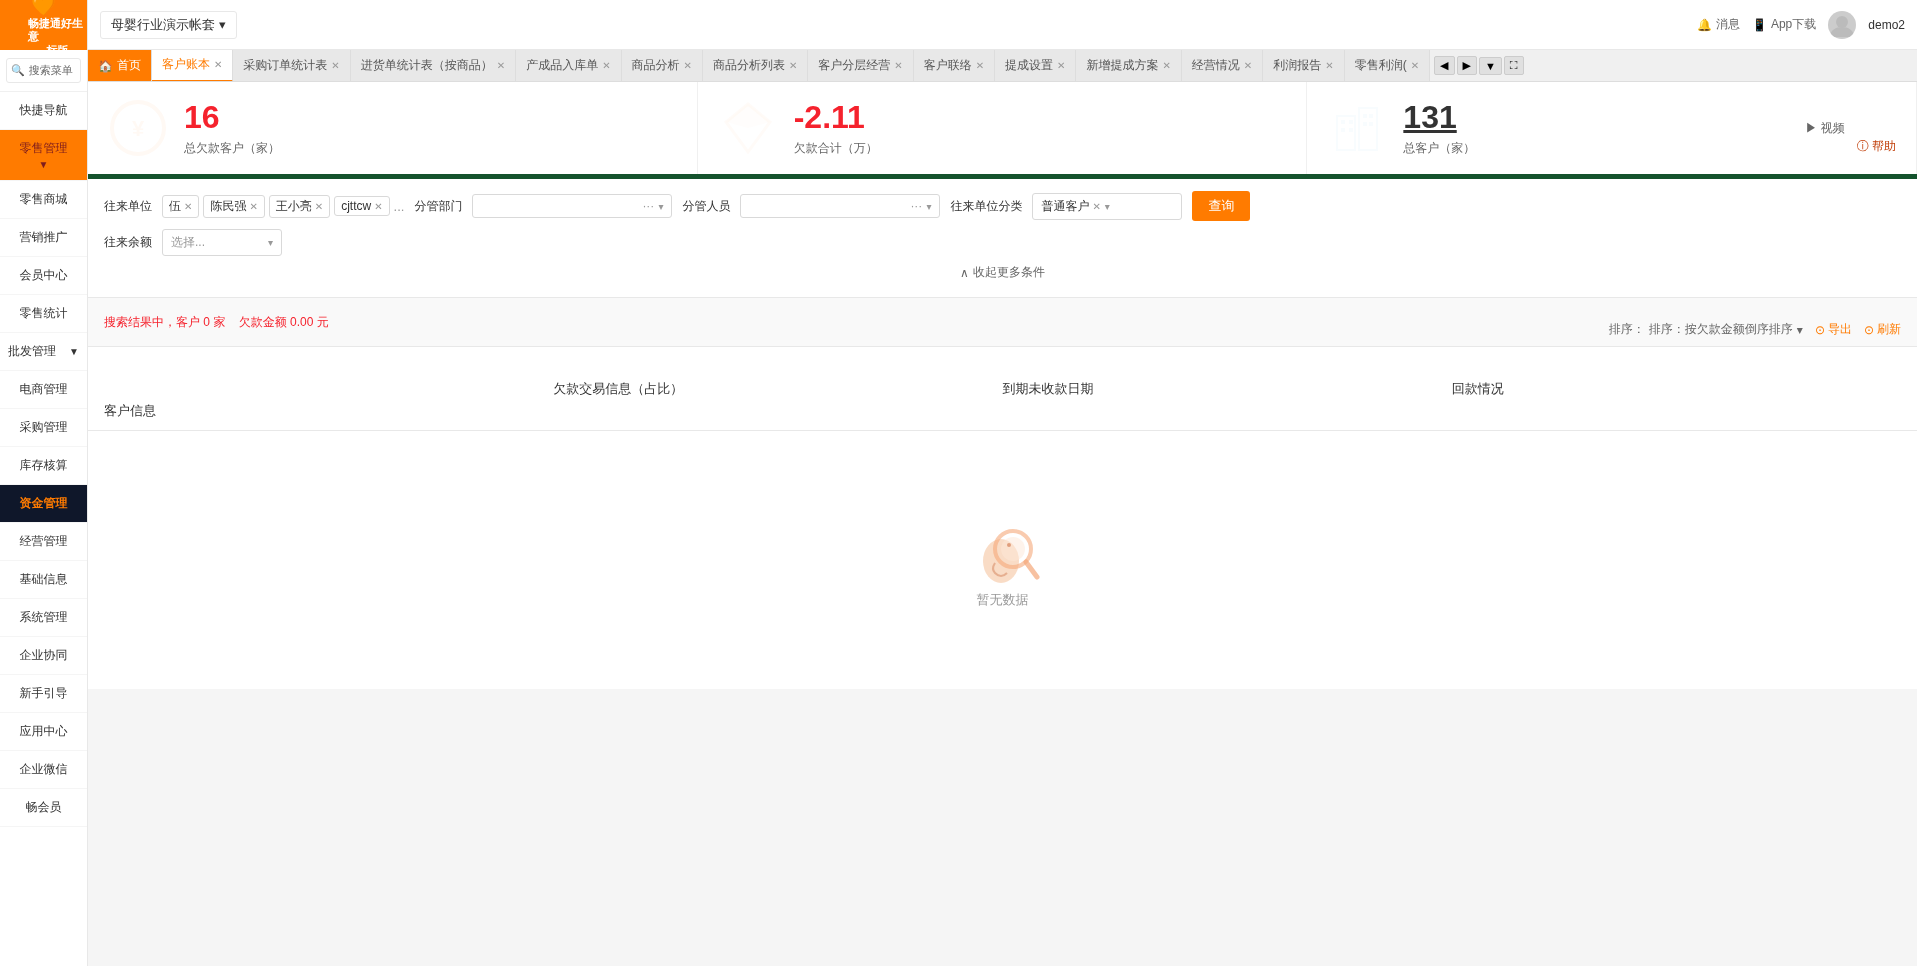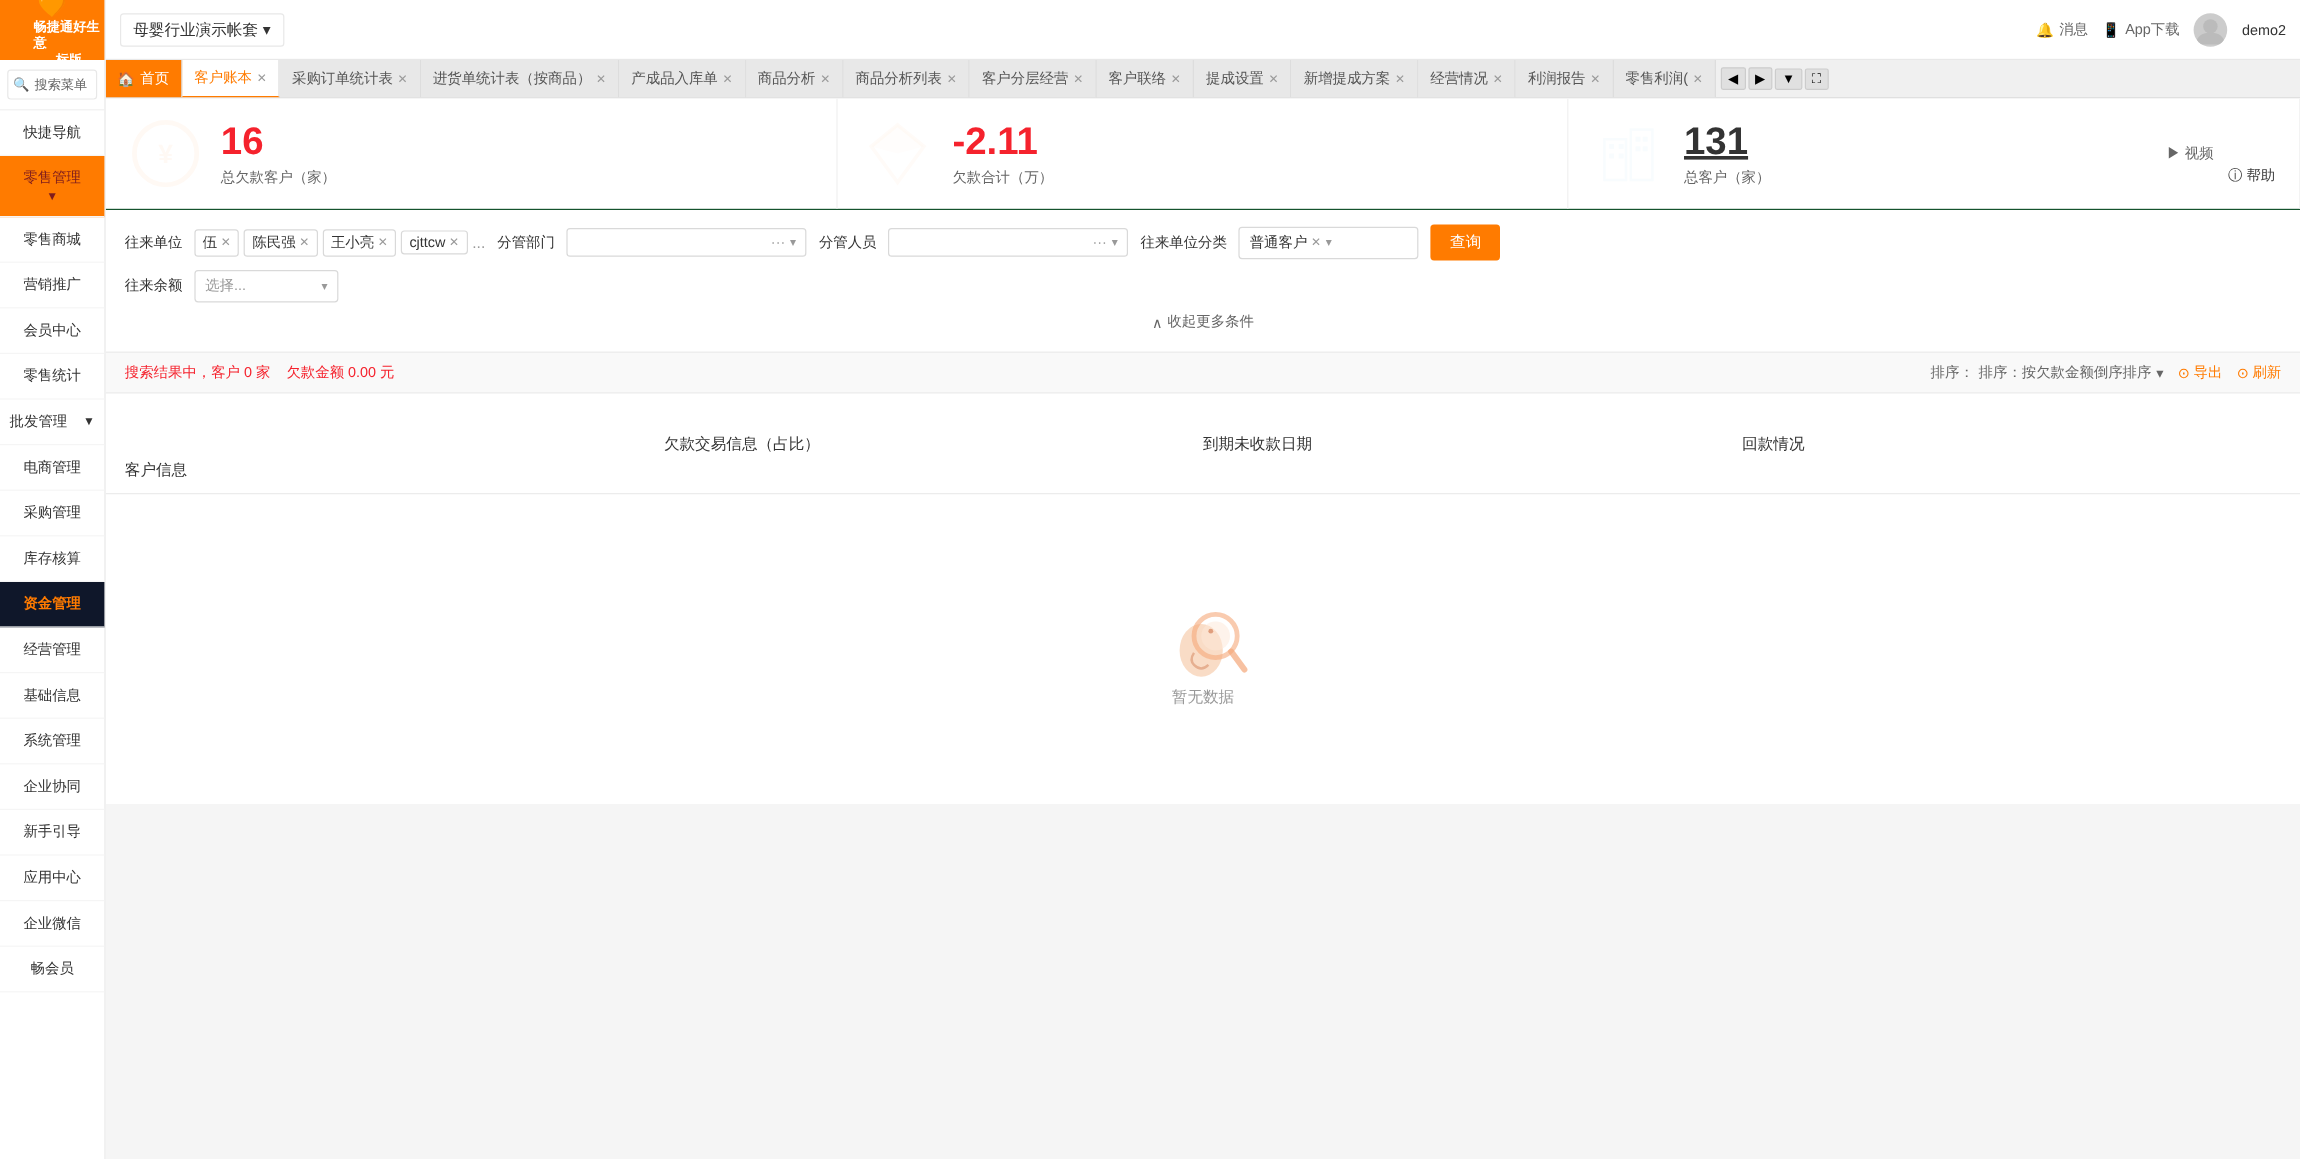--- a/index.html
+++ b/index.html
@@ -33,21 +33,21 @@
     .tab.active { background: #fff; color: #ff7b00; border-bottom: 2px solid #ff7b00; }
     .tab .tab-close { color: #999; font-size: 10px; cursor: pointer; }
     .tab.home { background: #ff7b00; color: #fff; }
     .tabbar-arrows { display: flex; align-items: center; gap: 2px; padding: 0 4px; }
     .tabbar-arrow { background: #e0e0e0; border: 1px solid #ccc; border-radius: 2px; padding: 2px 5px; cursor: pointer; font-size: 11px; }
 
     
     .page-content { flex: 1; overflow-y: auto; background: #f5f5f5; }
 
     
-    .stats-row { background: #fff; display: flex; align-items: stretch; border-bottom: 1px solid #14532d; }
+    .stats-row { background: #fff; display: flex; align-items: stretch; border-bottom: 5px solid #14532d; }
     .stat-item { flex: 1; padding: 16px 20px; display: flex; align-items: center; gap: 16px; border-right: 1px solid #f0f0f0; position: relative; }
     .stat-icon { width: 60px; height: 60px; display: flex; align-items: center; justify-content: center; }
     .stat-icon svg { opacity: 0.15; }
     .stat-info { display: flex; flex-direction: column; }
     .stat-number { font-size: 32px; font-weight: bold; color: #f5222d; }
     .stat-number.negative { color: #f5222d; }
     .stat-number.black { color: #333; text-decoration: underline; }
     .stat-label { font-size: 12px; color: #666; margin-top: 4px; }
     .stat-right { margin-left: auto; display: flex; gap: 12px; align-items: center; font-size: 12px; color: #666; }
 
@@ -61,21 +61,21 @@
     .filter-select { display: flex; align-items: center; gap: 4px; border: 1px solid #d9d9d9; border-radius: 3px; padding: 4px 8px; font-size: 12px; color: #333; background: #fff; cursor: pointer; min-width: 120px; }
     .filter-select-wide { min-width: 200px; }
     .filter-chevron { color: #999; font-size: 10px; }
     .filter-more-dot { color: #999; cursor: pointer; }
     .collapse-btn { display: flex; align-items: center; gap: 4px; color: #666; font-size: 12px; cursor: pointer; border: none; background: none; margin: 4px auto; }
 
     
     .search-result-bar { background: #f9f9f9; padding: 8px 16px; display: flex; align-items: center; justify-content: space-between; border-bottom: 1px solid #e8e8e8; }
     .search-result-text { font-size: 12px; color: #333; }
     .search-result-text span { color: #f5222d; }
-    .search-result-actions { display: flex; align-items: flex-start; gap: 12px; font-size: 12px; color: #666; }
+    .search-result-actions { display: flex; align-items: flex-start; gap: 12px; font-size: 12px; color: #666; margin-top: 15px; }
     .sort-dropdown { display: flex; align-items: center; gap: 4px; cursor: pointer; }
     .action-btn { display: flex; align-items: center; gap: 3px; cursor: pointer; color: #ff7b00; }
 
     
     .table-header { display: flex; align-items: center; background: #fff; padding: 10px 16px; border-bottom: 1px solid #e8e8e8; }
     .table-col { font-size: 13px; font-weight: 500; color: #333; }
     .table-col-1 { flex: 2; margin-top: 45px; }
     .table-col-2 { flex: 2; }
     .table-col-3 { flex: 2; }
     .table-col-4 { flex: 2; }
@@ -307,21 +307,21 @@
         </div>
         <div class="stat-info">
           <span class="stat-number black">131</span>
           <span class="stat-label">总客户（家）</span>
         </div>
         <div class="stat-right">
           <span style="cursor:pointer;color:#666;font-size:12px;">
             <span>▶</span>
             <span>视频</span>
           </span>
-          <span style="cursor:pointer;color:#404040;font-size:12px;margin-top:36px;">
+          <span style="cursor:pointer;color:#c2410c;font-size:12px;margin-top:36px;">
             <span>ⓘ</span>
             <span>帮助</span>
           </span>
         </div>
       </div>
     </div>
 
     <div class="filter-area">
       <div class="filter-row">
         <span class="filter-label">往来单位</span>

